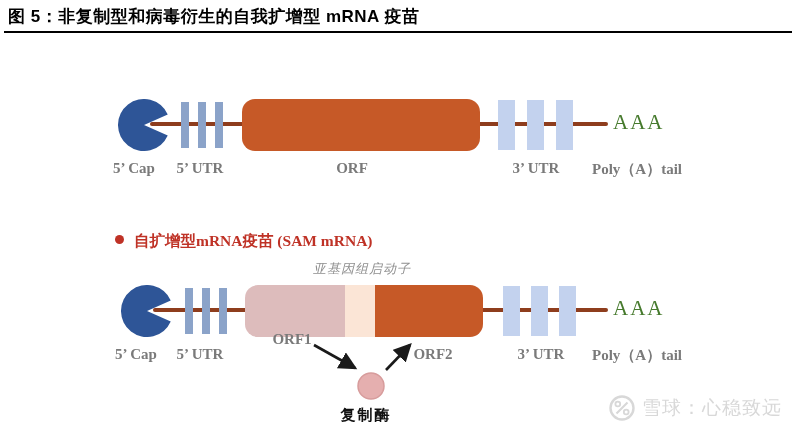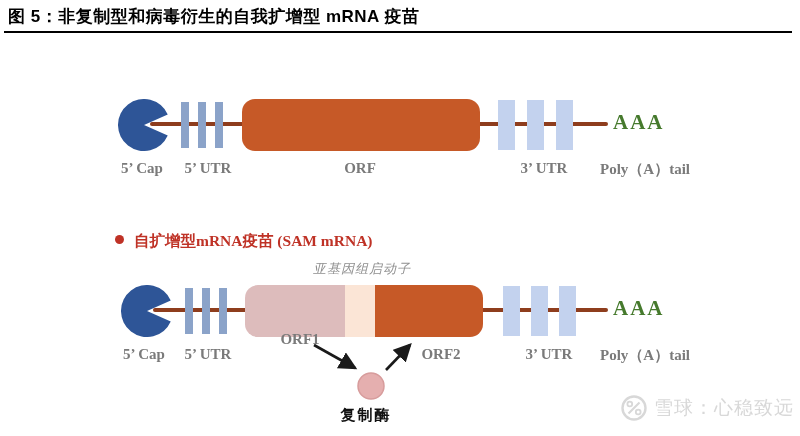--- a/index.html
+++ b/index.html
@@ -26,29 +26,29 @@
   .bar-w{width:17px;height:50px;background:#c3d2ee;}
 
   
   .orf{background:#c65927;border-radius:13px;}
   .orf1{background:#ddbcbc;border-radius:13px 0 0 13px;}
   .promo{background:#fbe5d6;}
   .orf2{background:#c65927;border-radius:0 13px 13px 0;}
 
   
   .lbl{font-size:15px;font-weight:600;color:#7a7a7a;white-space:nowrap;
-       transform:translateX(-50%);margin-left:8px;}
-  .aaa{font-size:21px;font-weight:bold;color:#467a2d;letter-spacing:2px;}
+       transform:translateX(-50%);}
+  .aaa{font-size:21px;font-weight:normal;color:#467a2d;letter-spacing:2px;}
   .promoter-lbl{font-size:13px;font-style:italic;color:#8f8f8f;white-space:nowrap;
                 transform:translateX(-50%);letter-spacing:1px;}
   .replicase-lbl{font-size:15px;font-weight:bold;color:#111;white-space:nowrap;
                  transform:translateX(-50%);letter-spacing:2px;}
 
   
-  .watermark{right:6px;top:394px;display:flex;align-items:center;gap:6px;color:#d8d8d8;}
+  .watermark{right:18px;top:394px;display:flex;align-items:center;gap:6px;color:#d8d8d8;}
   .watermark .wm-text{font-size:19px;letter-spacing:1px;font-family:"Liberation Sans",sans-serif;}
 </style>
 </head>
 <body>
 
 <div class="stage">
 
   <div class="abs fig-title">图 5：非复制型和病毒衍生的自我扩增型 mRNA 疫苗</div>
   <div class="abs title-rule"></div>
 

